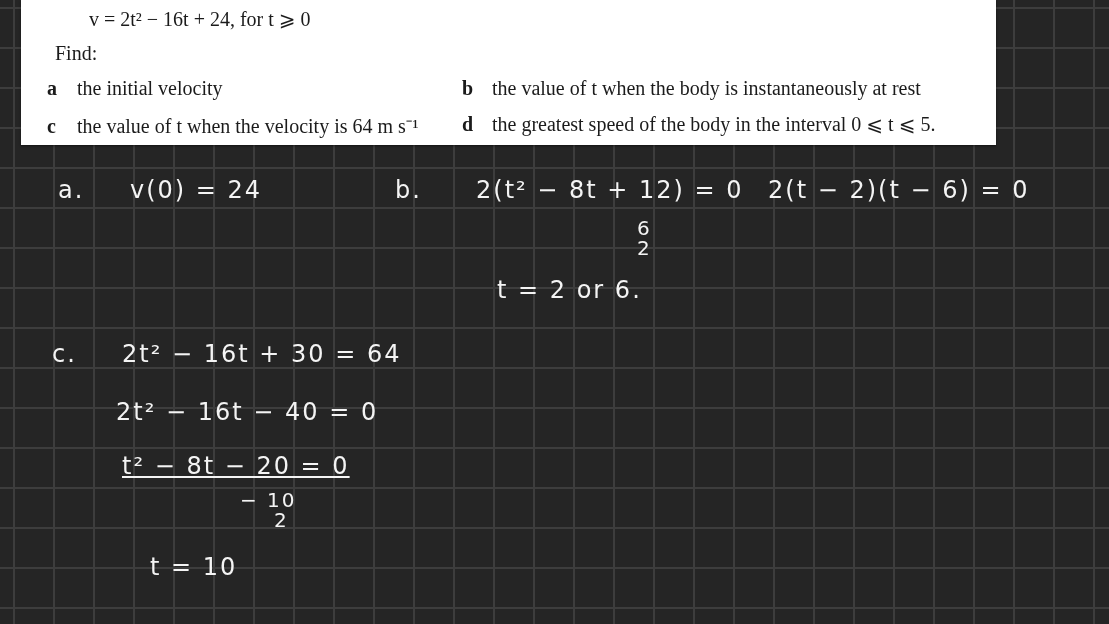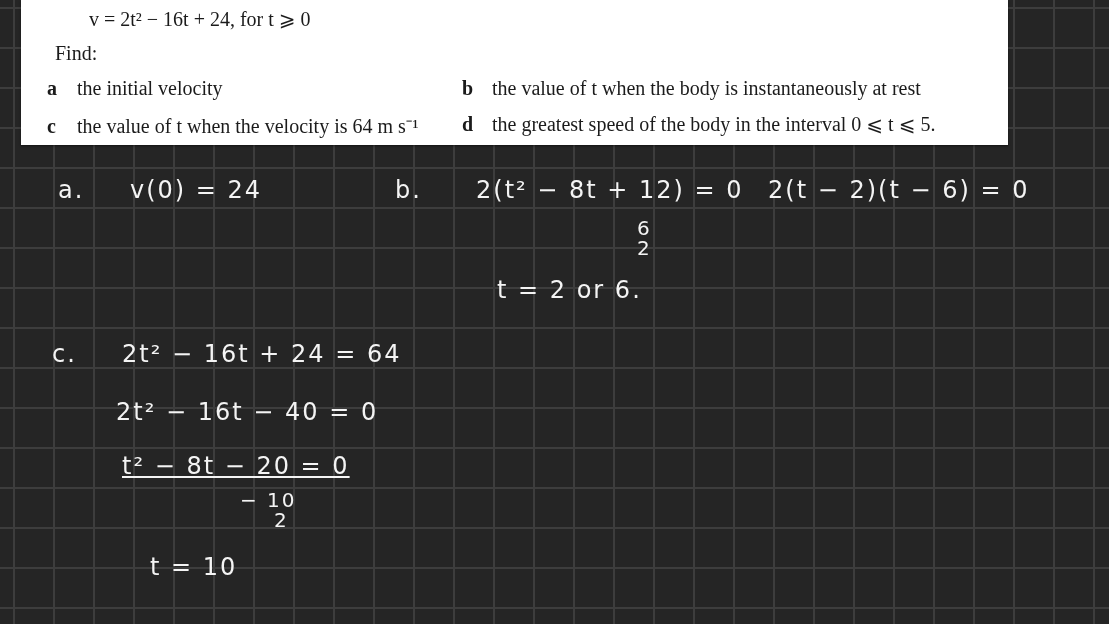--- a/index.html
+++ b/index.html
@@ -9,21 +9,21 @@
       background-image:
         linear-gradient(to right, #3d3d3d 0, #3d3d3d 2px, transparent 2px),
         linear-gradient(to bottom, #3d3d3d 0, #3d3d3d 2px, transparent 2px);
       background-size: 40px 40px;
       background-position: 13px 7px;
       font-family: "Liberation Serif", serif;
     }
     .problem-card {
       position: absolute; left: 21px; top: 0; width: 975px; height: 145px;
       background: #ffffff; box-shadow: 0 1px 2px rgba(0,0,0,0.5);
-      color: #1b1b1b; font-family: "Liberation Serif", serif; font-size: 20px; padding-left: 12px;
+      color: #1b1b1b; font-family: "Liberation Serif", serif; font-size: 20px;
     }
     .problem-card .line { position: absolute; white-space: nowrap; }
     .equation { left: 68px; top: 7px; }
     .find { left: 34px; top: 42px; }
     .part-a { left: 26px; top: 77px; }
     .part-b { left: 441px; top: 77px; }
     .part-c { left: 26px; top: 112px; }
     .part-d { left: 441px; top: 112px; }
     .letter { font-weight: bold; display: inline-block; width: 25px; }
     .hw {
@@ -60,18 +60,18 @@
 <div class="hw" style="left:130px; top:176px;">v(0) = 24</div>
 
 <div class="hw" style="left:395px; top:176px;">b.</div>
 <div class="hw" style="left:476px; top:176px;">2(t² − 8t + 12) = 0</div>
 <div class="hw" style="left:768px; top:176px;">2(t − 2)(t − 6) = 0</div>
 <div class="hw small" style="left:637px; top:216px;">6</div>
 <div class="hw small" style="left:637px; top:236px;">2</div>
 <div class="hw" style="left:497px; top:276px;">t = 2 or 6.</div>
 
 <div class="hw" style="left:52px; top:340px;">c.</div>
-<div class="hw" style="left:122px; top:340px;">2t² − 16t + 24 = 64</div>
+<div class="hw" style="left:122px; top:340px;">2t² − 16t + 30 = 64</div>
 <div class="hw" style="left:116px; top:398px;">2t² − 16t − 40 = 0</div>
 <div class="hw" style="left:122px; top:452px;text-decoration:underline;">t² − 8t − 20 = 0</div>
 <div class="hw small" style="left:240px; top:488px;">− 10</div>
 <div class="hw small" style="left:274px; top:508px;">2</div>
 <div class="hw" style="left:150px; top:553px;">t = 10</div>
 
 </body></html>

